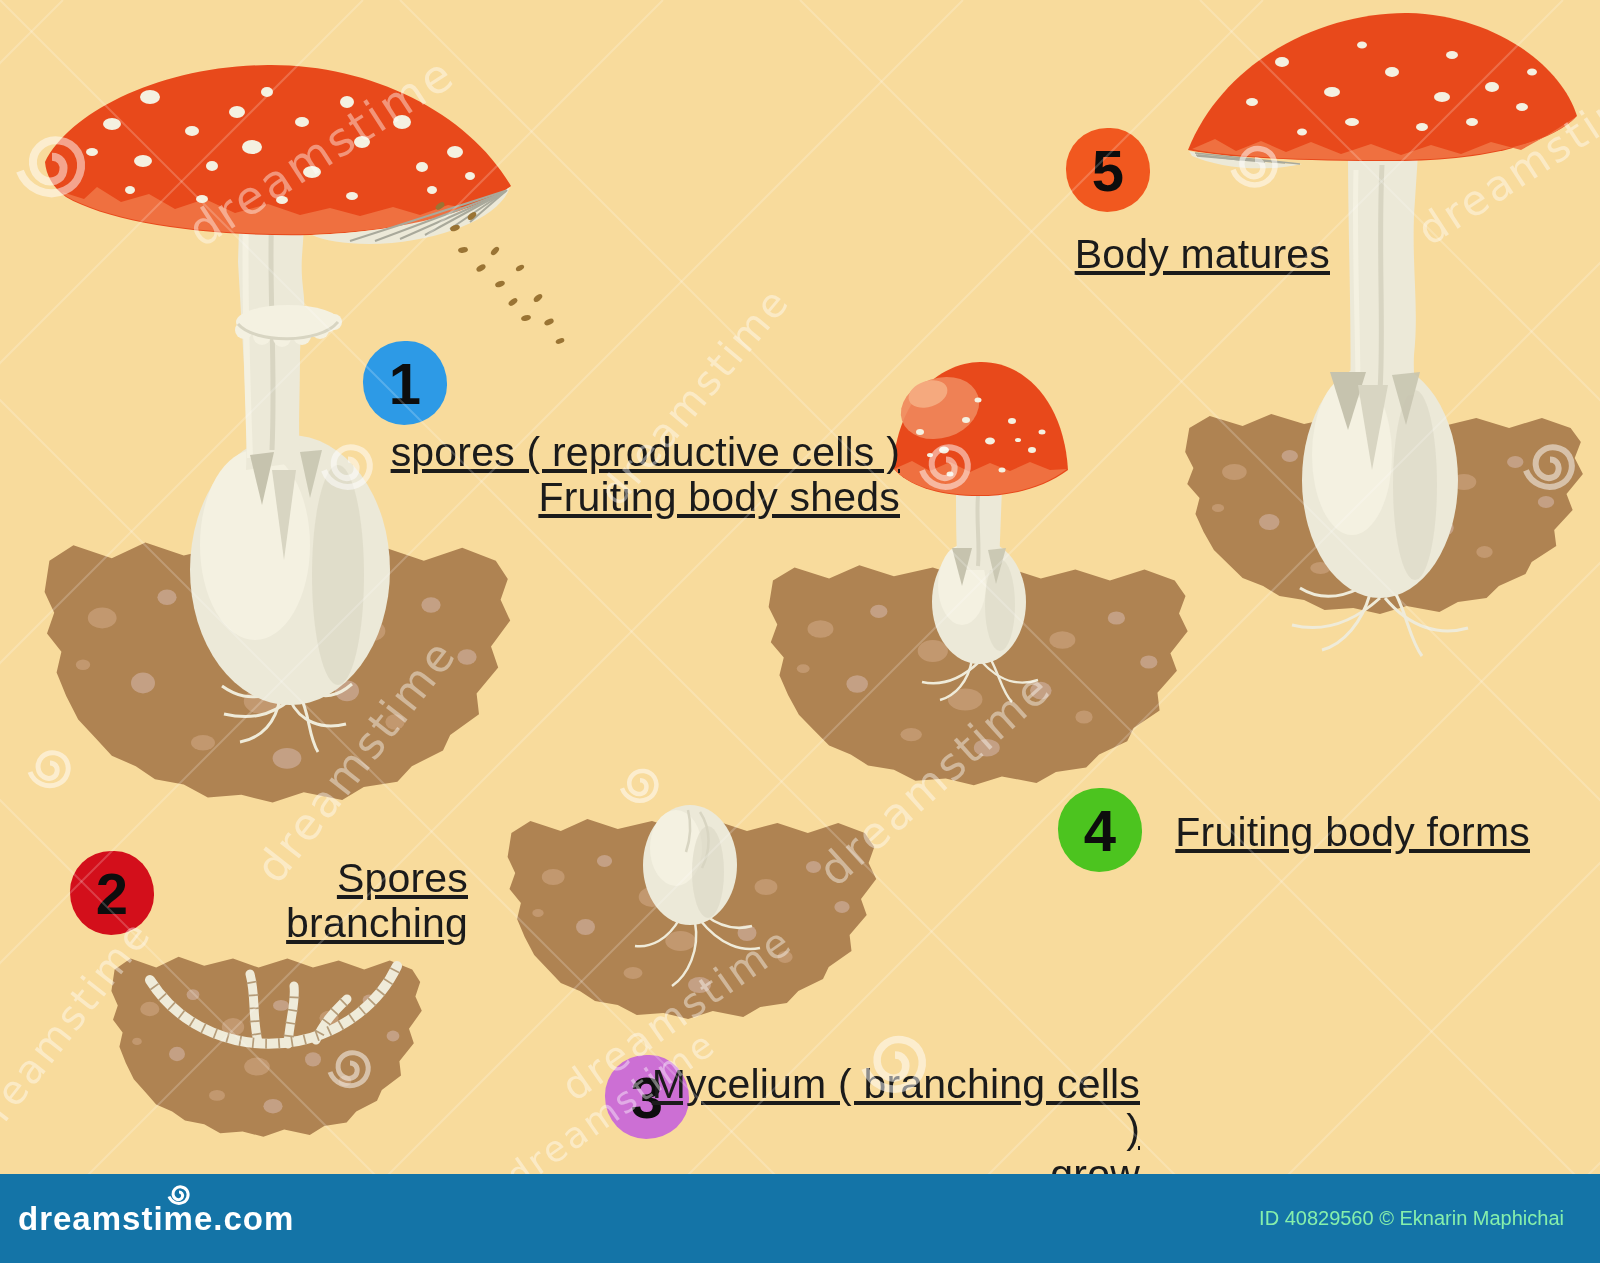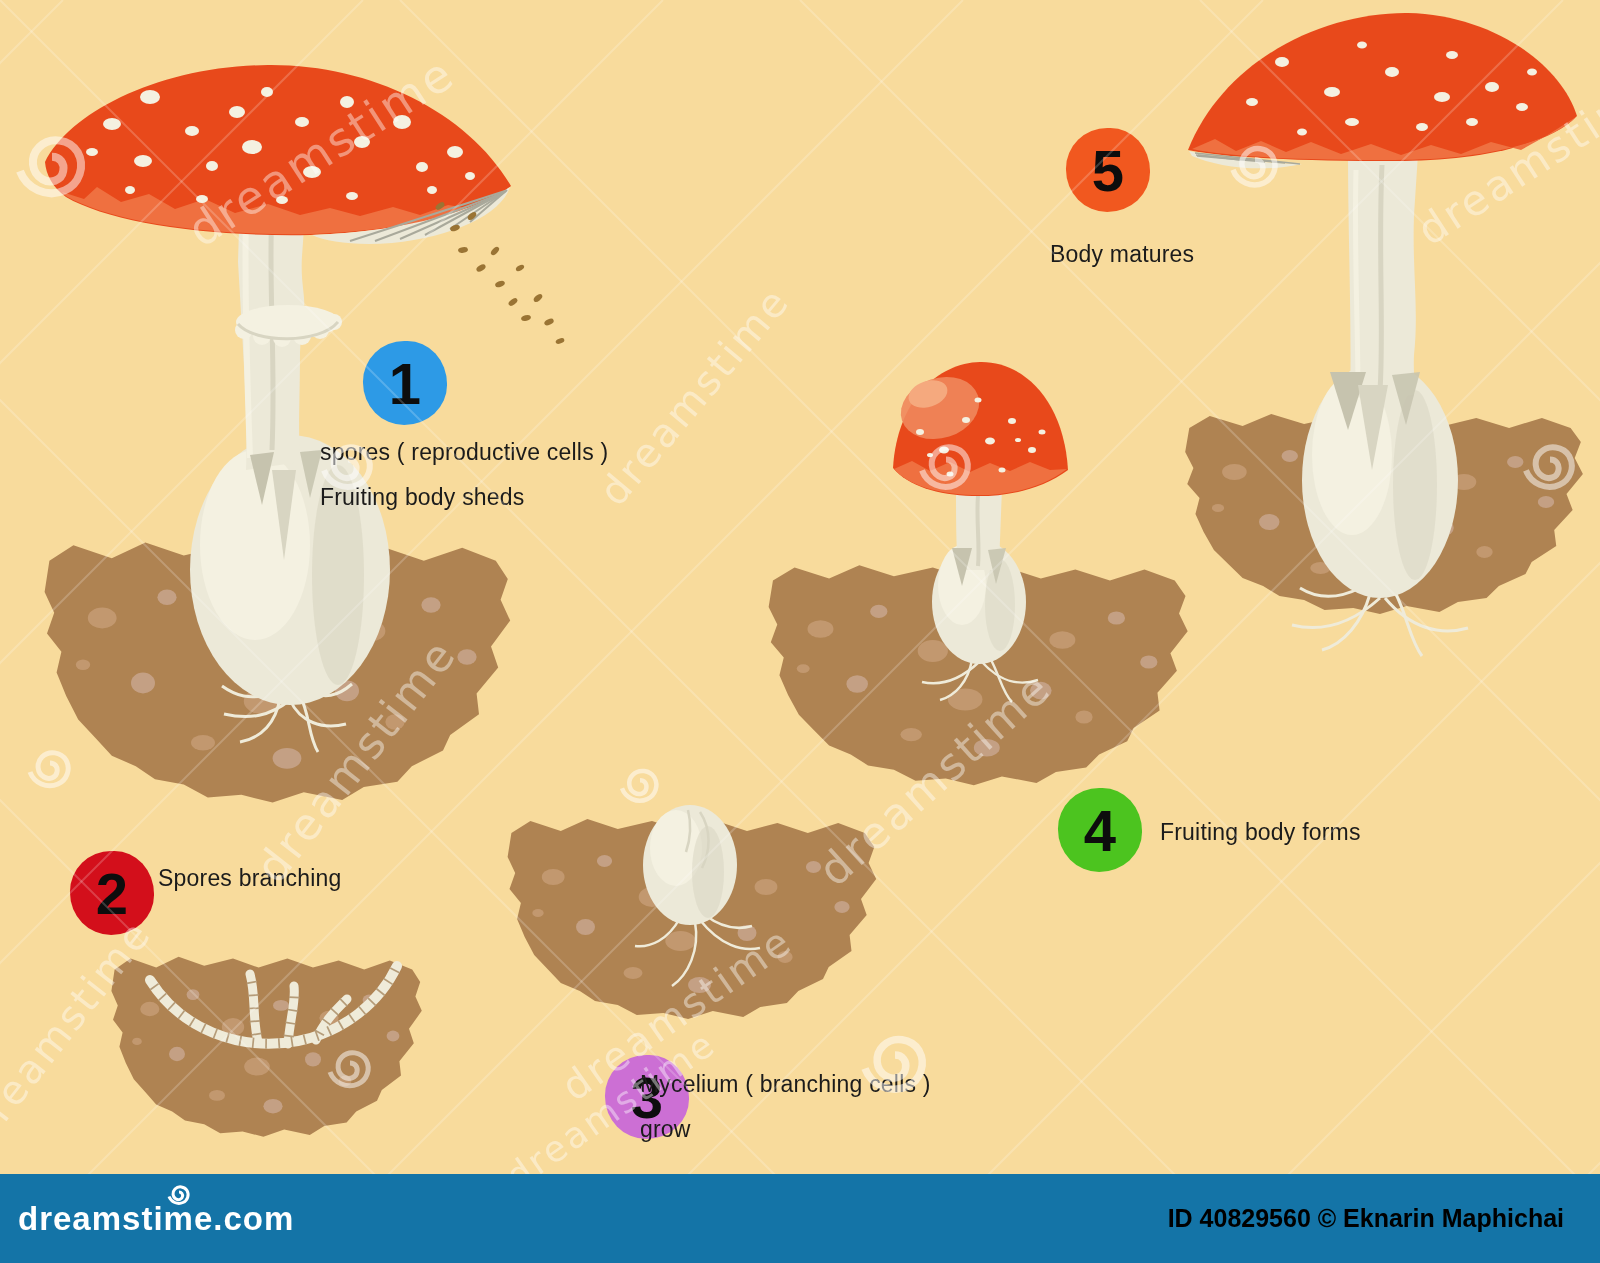--- a/index.html
+++ b/index.html
@@ -1,31 +1,31 @@
 <!DOCTYPE html>
 <html style="--bg: #F8DB9C; --cap: #E8491B; --cap-light: #EF7040; --cap-hi: #F0875C; --cap-hi2: #F5A97E; --cream: #ECE9D8; --cream-light: #F4F1E1; --cream-shadow: #D8D5C2; --cream-dark: #C6C3AE; --soil: #AF8352; --stone: #C49A72; --stone-pink: #C7A389; --tick: #B59C79; --gill: #A9A99B; --spore: #9A7434; --root: #EFEBD9; --ink: #1B1B1B; --bar: #1474A7;"><head>
 <meta charset="utf-8">
 <style>
   html,body{margin:0;padding:0;background:#888;}
   .canvas{position:relative;width:1600px;height:1263px;overflow:hidden;
           background:var(--bg,#F8DB9C);font-family:"Liberation Sans",sans-serif;}
   .art{position:absolute;left:0;top:0;z-index:1;}
   .wm{position:absolute;left:0;top:0;z-index:20;pointer-events:none;}
-  .label{position:absolute;z-index:10;color:var(--ink,#1B1B1B);font-size:23px;
-         line-height:45px;text-align:left;letter-spacing:.2px;}
+  .label{position:absolute;z-index:10;color:var(--ink,#1B1B1B);font-size:41px;
+         line-height:45px;text-align:right;letter-spacing:.2px;text-decoration:underline;}
   .badge{position:absolute;z-index:10;width:84px;height:84px;border-radius:50% 48% 52% 50%/49% 52% 48% 51%;
          display:flex;align-items:center;justify-content:center;
          color:#0d0d0d;font-size:58px;font-weight:bold;}
   .footer{position:absolute;left:0;right:0;bottom:0;height:89px;z-index:30;
           background:var(--bar,#1474A7);display:flex;align-items:center;
           justify-content:space-between;padding:0 36px 0 18px;box-sizing:border-box;}
   .brand-wrap{position:relative;}
   .brand{color:#fff;font-size:33px;font-weight:bold;letter-spacing:1px;}
   .brand-spiral{position:absolute;left:148px;top:-20px;}
-  .credit{color:#000000;font-size:25px;font-weight:700;}
+  .credit{color:#86efac;font-size:20px;font-weight:400;}
   .wm-text{fill:rgba(255,255,255,0.42);font-size:46px;letter-spacing:3px;
            text-anchor:middle;font-family:"DejaVu Sans",sans-serif;}
   .wm-spiral{stroke:rgba(255,255,255,0.5);stroke-width:5;fill:none;}
 </style>
 </head>
 <body>
 
 <div class="canvas">
 
   <svg class="art" width="1600" height="1263" viewBox="0 0 1600 1263">

